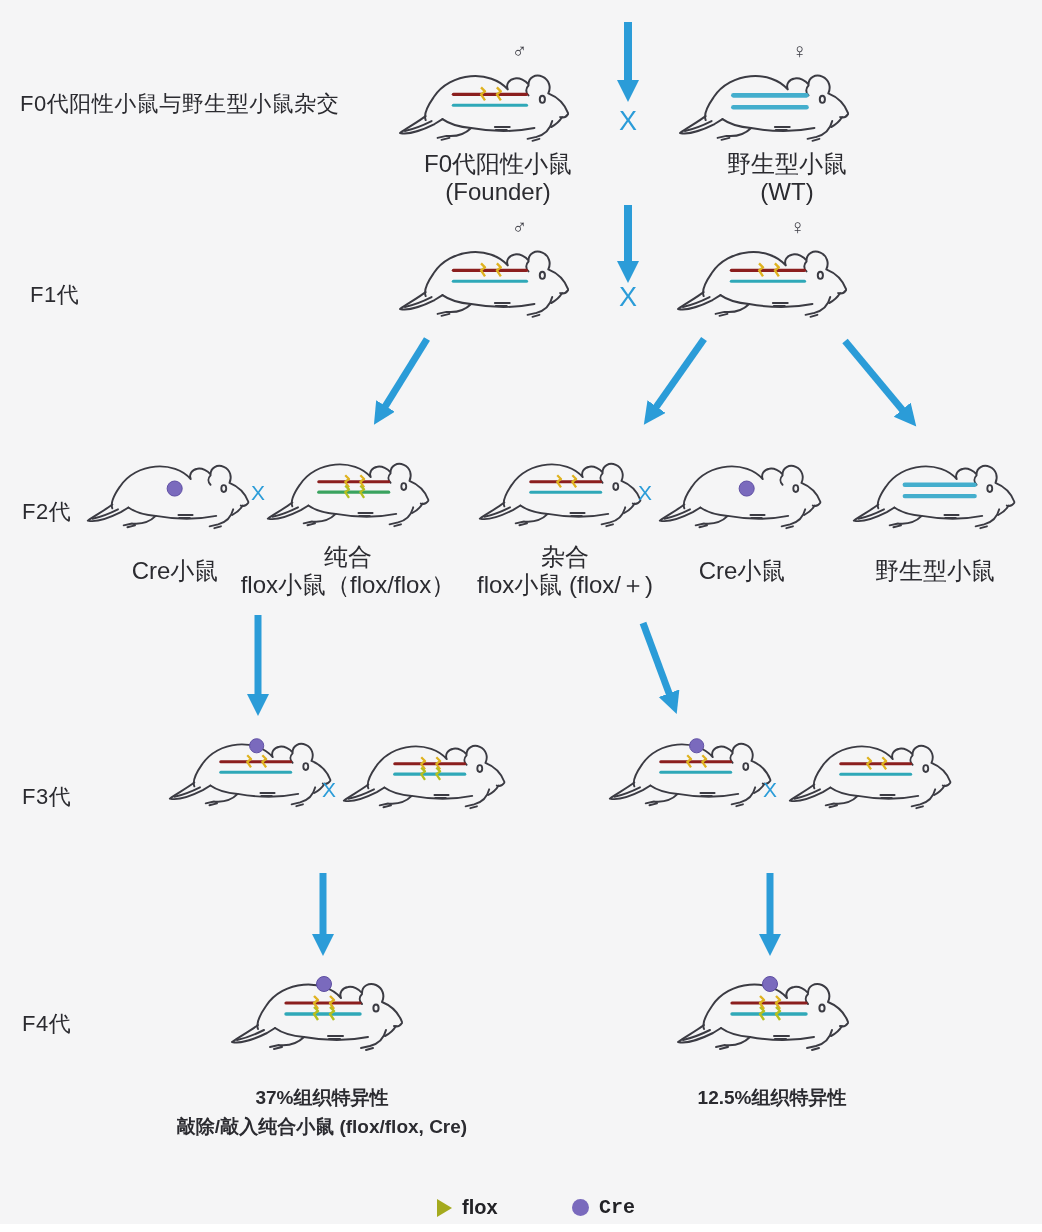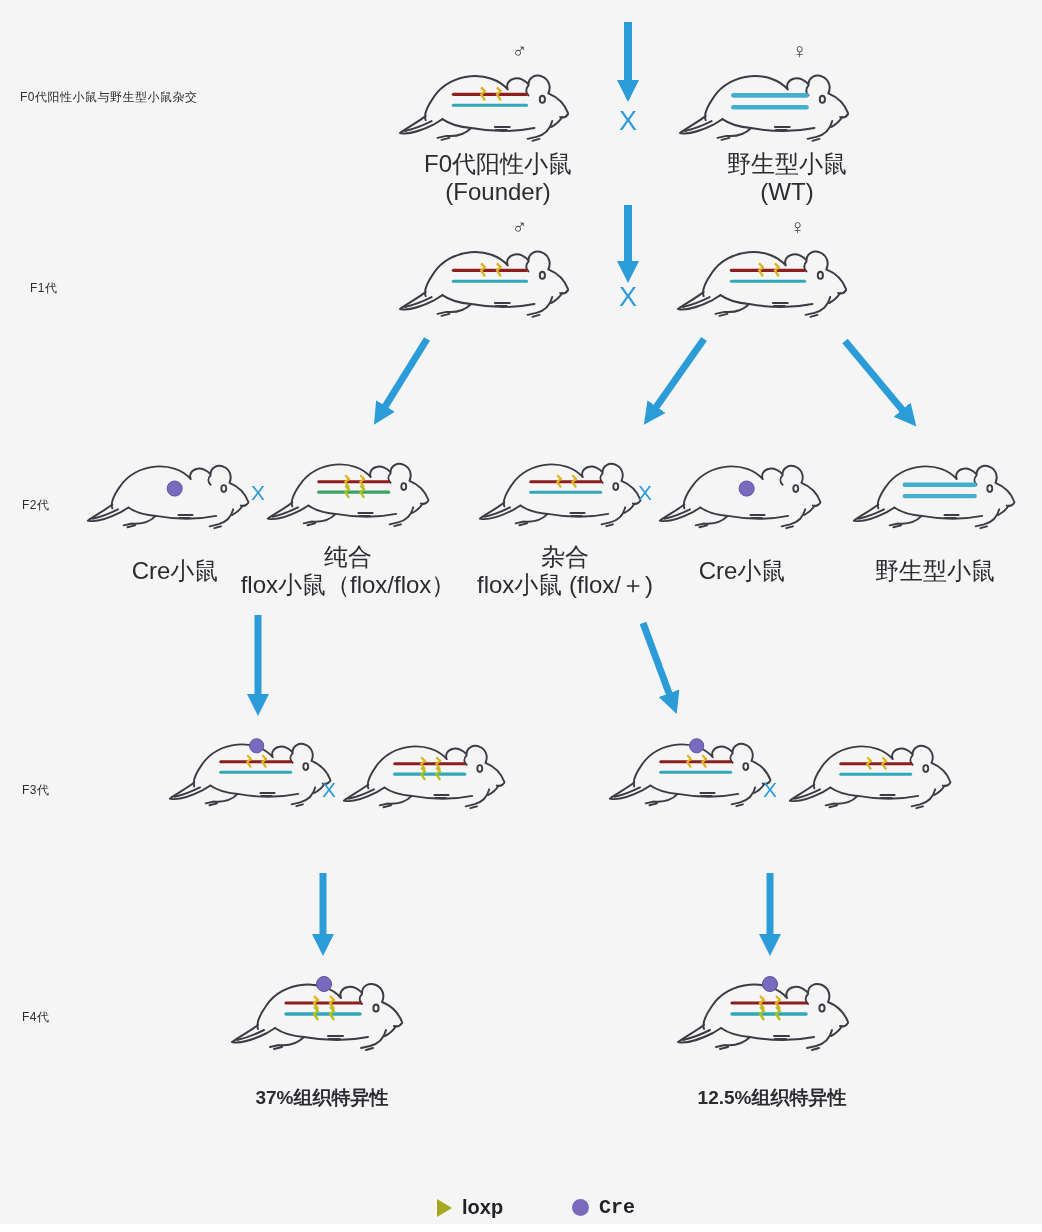--- a/index.html
+++ b/index.html
@@ -22,21 +22,21 @@
     margin:0;
   }
   .bottom-strip{
     position:absolute;left:0;right:0;bottom:0;height:8px;background:#ffffff;
   }
   .arrows{
     position:absolute;left:0;top:0;width:1042px;height:1232px;pointer-events:none;
   }
   .side-label{
     position:absolute;
-    font-size:12px;font-weight:500;letter-spacing:.5px;
+    font-size:22px;font-weight:500;letter-spacing:.5px;
     color:var(--text);white-space:nowrap;
   }
   .sl-f0{left:20px;top:89px;}
   .sl-f1{left:30px;top:280px;}
   .sl-f2{left:22px;top:497px;}
   .sl-f3{left:22px;top:782px;}
   .sl-f4{left:22px;top:1009px;}
   .mouse{position:absolute;}
   .mouse svg{display:block;width:100%;height:auto;}
   .m-f0m{left:396px;top:38px;width:178px;}
@@ -481,28 +481,29 @@
         <path d="M86,50 L90,54 L86,57 L90,63" stroke="#dfb21f" stroke-width="2.4" fill="none" stroke-linejoin="round"></path>
         <path d="M102,50 L106,54 L102,57 L106,63" stroke="#dfb21f" stroke-width="2.4" fill="none" stroke-linejoin="round"></path>
         <line x1="58" y1="68" x2="132" y2="68" stroke="#2fa8b8" stroke-width="3.4" stroke-linecap="round"></line>
         <path d="M86,61 L90,65 L86,68 L90,74" stroke="#b5bf1f" stroke-width="2.4" fill="none" stroke-linejoin="round"></path>
         <path d="M102,61 L106,65 L102,68 L106,74" stroke="#b5bf1f" stroke-width="2.4" fill="none" stroke-linejoin="round"></path>
         <circle cx="96" cy="38" r="7.5" fill="#7a6abd" stroke="#5c4da1" stroke-width="1"></circle>
       </svg>
     </div>
   <div class="caption cap-left">
     <div>37%组织特异性</div>
+    <div>敲除/敲入纯合小鼠 (flox/flox, Cre)</div>
   </div>
   <div class="caption cap-right">
     <div>12.5%组织特异性</div>
   </div>
 
   <div class="legend-item leg-loxp">
     <span class="tri"></span>
-    <span>loxp</span>
+    <span>flox</span>
   </div>
   <div class="legend-item leg-cre">
     <span class="dot"></span>
     <span>Cre</span>
   </div>
 
   <div class="bottom-strip"></div>
 </div>
 
 </body></html>

